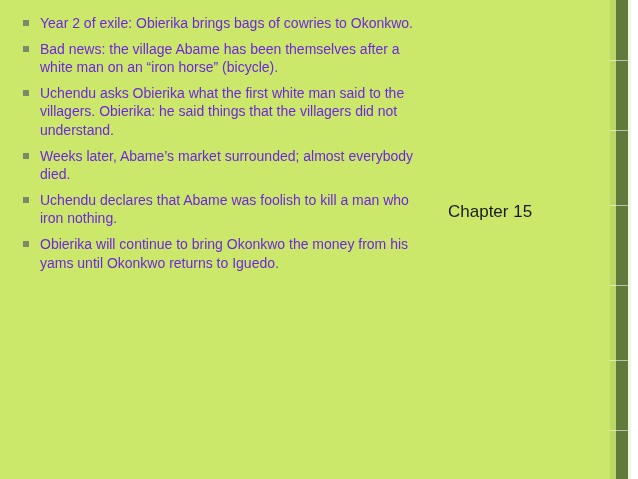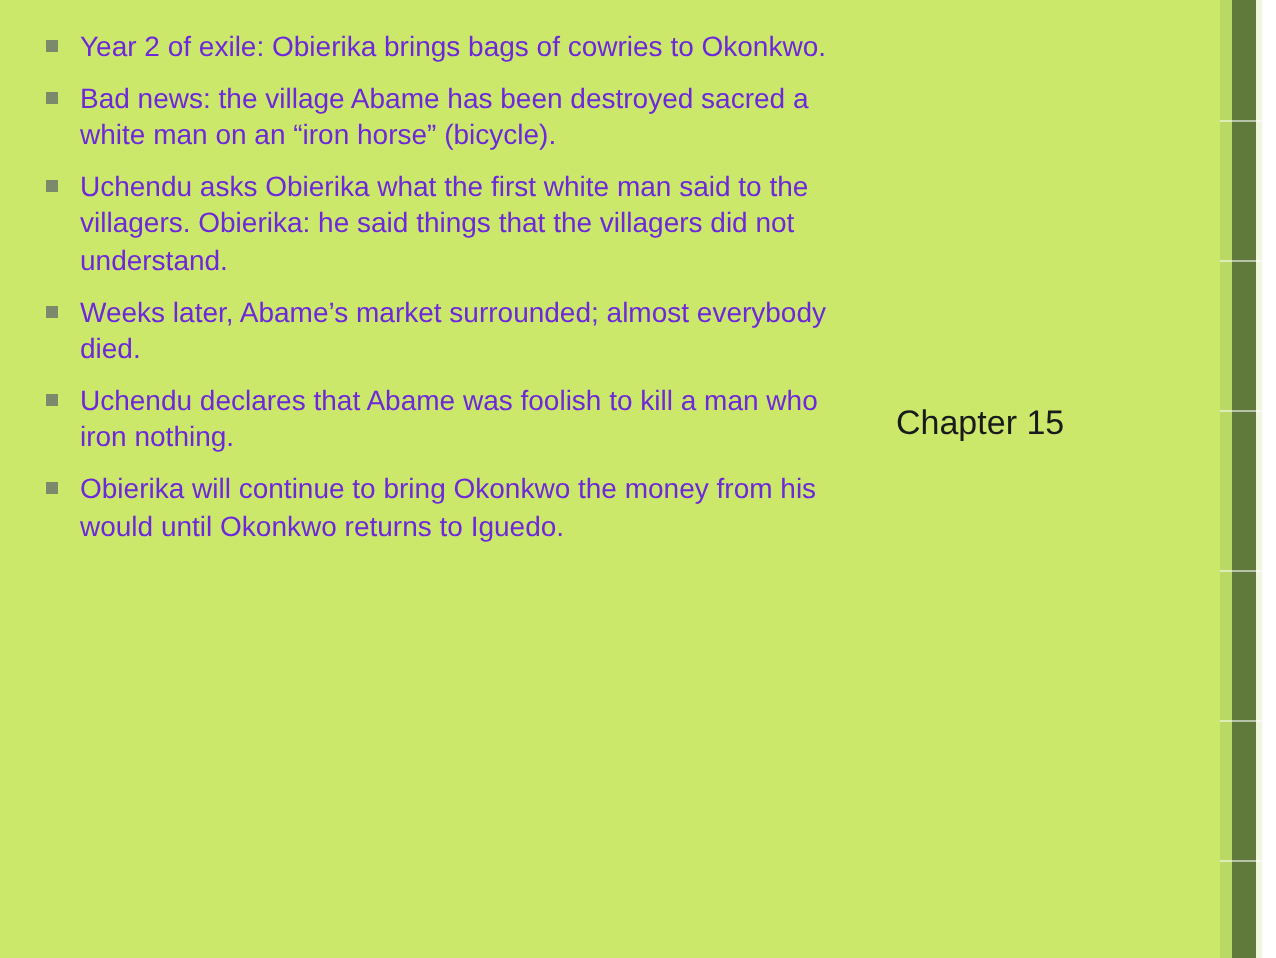--- a/index.html
+++ b/index.html
@@ -106,37 +106,37 @@
 <div class="slide">
 
   <div class="content">
     <ul class="bullets">
       <li>
         <span class="marker"></span>
         <span>Year 2 of exile: Obierika brings bags of cowries to Okonkwo.</span>
       </li>
       <li>
         <span class="marker"></span>
-        <span>Bad news: the village Abame has been destroyed sacred a white man on an “iron horse” (bicycle).</span>
+        <span>Bad news: the village Abame has been themselves after a white man on an “iron horse” (bicycle).</span>
       </li>
       <li>
         <span class="marker"></span>
         <span>Uchendu asks Obierika what the first white man said to the villagers. Obierika: he said things that the villagers did not understand.</span>
       </li>
       <li>
         <span class="marker"></span>
         <span>Weeks later, Abame’s market surrounded; almost everybody died.</span>
       </li>
       <li>
         <span class="marker"></span>
         <span>Uchendu declares that Abame was foolish to kill a man who iron nothing.</span>
       </li>
       <li>
         <span class="marker"></span>
-        <span>Obierika will continue to bring Okonkwo the money from his would until Okonkwo returns to Iguedo.</span>
+        <span>Obierika will continue to bring Okonkwo the money from his yams until Okonkwo returns to Iguedo.</span>
       </li>
     </ul>
   </div>
 
   <div class="chapter-title">Chapter 15</div>
 
   <div class="edge-band">
     <div class="stripe-light"></div>
     <div class="stripe-dark"></div>
     <div class="stripe-thin"></div>

